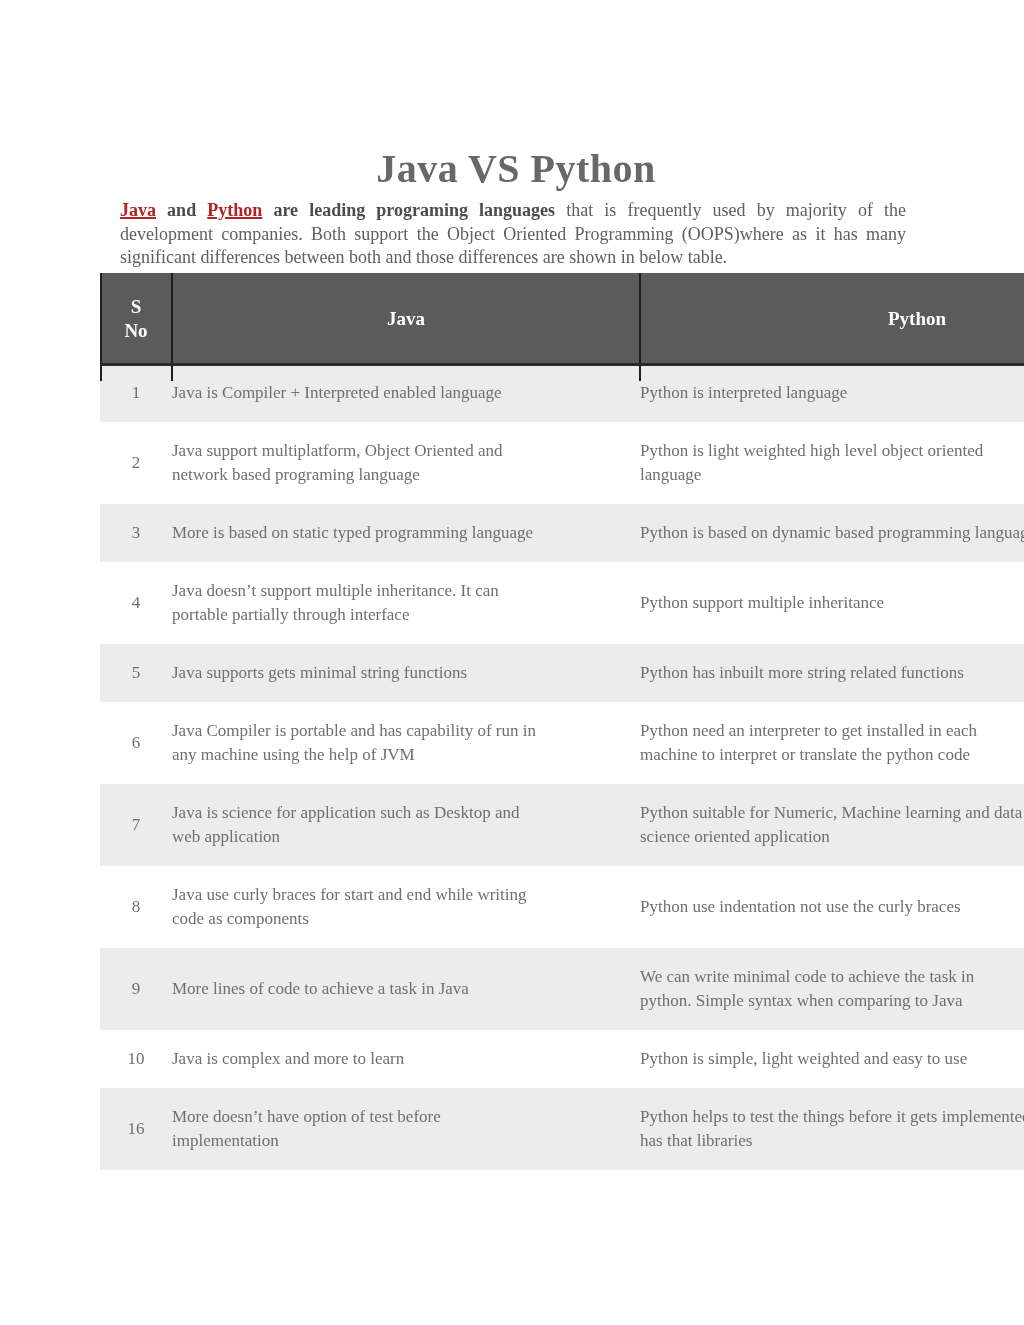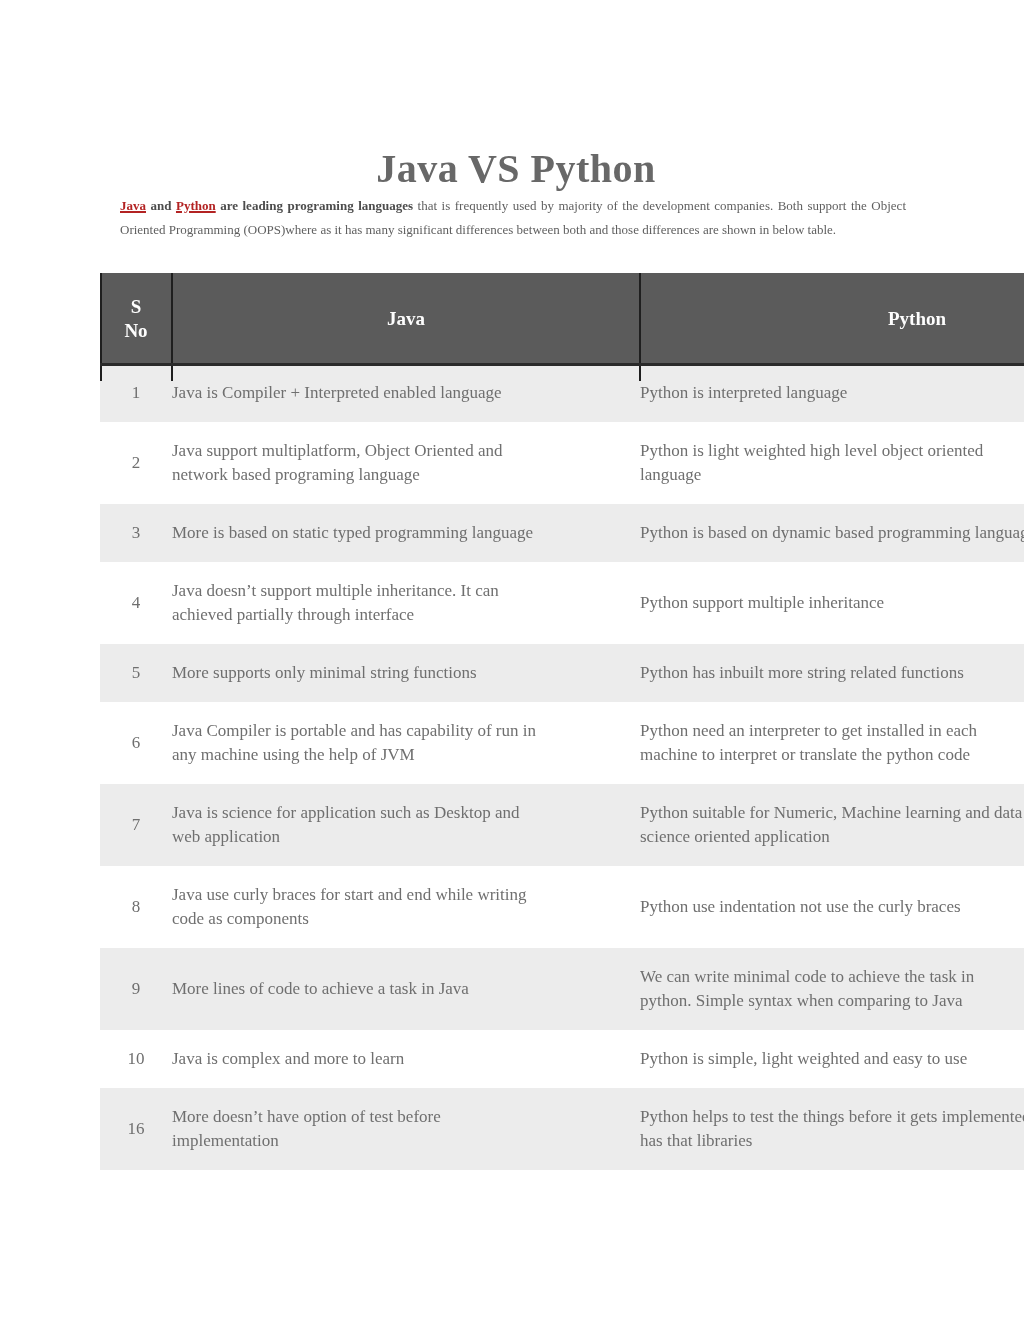--- a/index.html
+++ b/index.html
@@ -11,21 +11,21 @@
     font-family:"Liberation Serif", serif;
   }
   .page-title {
     position:absolute; top:118px; left:4px; width:1024px;
     text-align:center;
     font-size:40px; font-weight:bold; letter-spacing:0.5px;
     color:#686868;
   }
   .intro {
     position:absolute; top:181px; left:120px; width:786px;
-    font-size:13px; line-height:23.5px;
+    font-size:18px; line-height:23.5px;
     color:#5f5f5f;
     text-align:justify;
   }
   .intro .b { font-weight:bold; color:#4c4c4c; }
   .red-link {
     color:#b32323; font-weight:bold;
     text-decoration:underline;
     text-decoration-thickness:2px;
     cursor:pointer;
   }
@@ -110,26 +110,26 @@
 language</td>
       </tr>
       <tr>
         <td class="c-no">3</td>
         <td class="c-java">More is based on static typed programming language</td>
         <td class="c-python">Python is based on dynamic based programming language</td>
       </tr>
       <tr>
         <td class="c-no">4</td>
         <td class="c-java">Java doesn’t support multiple inheritance. It can
-achieved partially through interface</td>
+portable partially through interface</td>
         <td class="c-python">Python support multiple inheritance</td>
       </tr>
       <tr>
         <td class="c-no">5</td>
-        <td class="c-java">More supports only minimal string functions</td>
+        <td class="c-java">Java supports gets minimal string functions</td>
         <td class="c-python">Python has inbuilt more string related functions</td>
       </tr>
       <tr>
         <td class="c-no">6</td>
         <td class="c-java">Java Compiler is portable and has capability of run in
 any machine using the help of JVM</td>
         <td class="c-python">Python need an interpreter to get installed in each
 machine to interpret or translate the python code</td>
       </tr>
       <tr>

